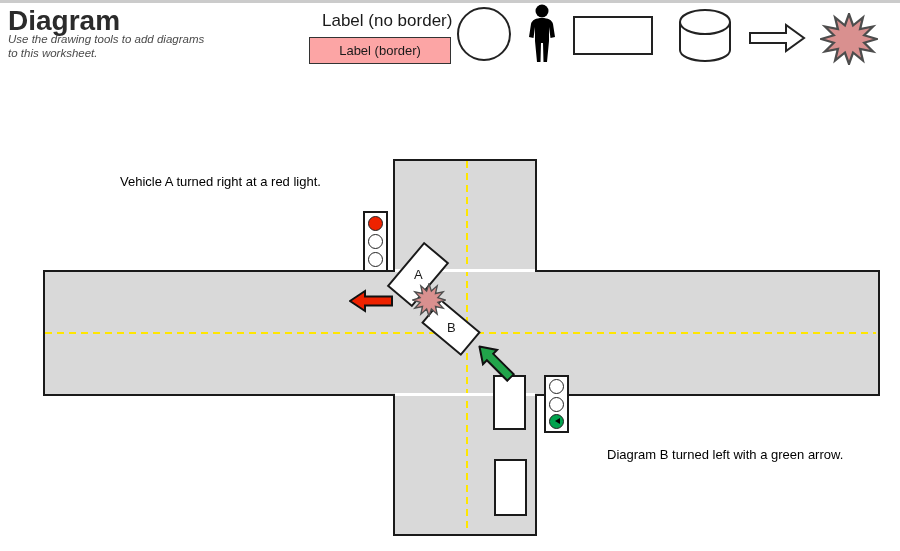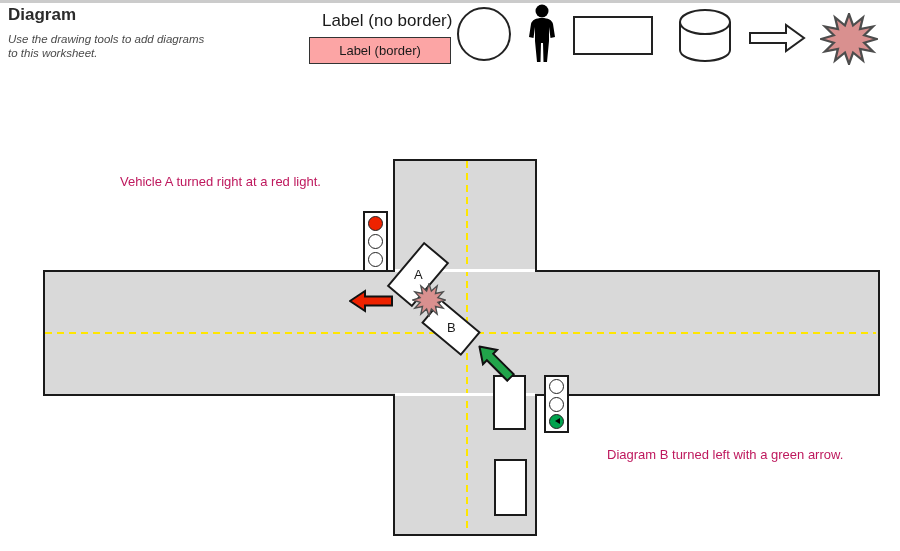--- a/index.html
+++ b/index.html
@@ -2,39 +2,39 @@
 <html style="--road-fill: #d9d9d9; --road-border: #1a1a1a; --center-line: #ffe600; --stop-line: #ffffff; --arrow-red: #ee2200; --arrow-green: #21a44a; --signal-red: #ee2200; --signal-green: #00a24d; --collision-fill: #d9908f; --collision-stroke: #4d4d4d;"><head>
 <meta charset="utf-8">
 <style>
   html,body{margin:0;padding:0;background:#fff;}
   #app{position:relative;width:900px;height:551px;overflow:hidden;background:#fff;
        font-family:"Liberation Sans",sans-serif;color:#1a1a1a;}
   .abs{position:absolute;}
   #topstrip{left:0;top:0;width:900px;height:3px;background:#cbcbcb;}
 
   
-  .title{left:8px;top:5px;font-size:17px;font-weight:bold;color:#2b2b2b;}
+  .title{left:8px;top:5px;font-size:28px;font-weight:bold;color:#2b2b2b;}
   .subtitle{left:8px;font-size:11.5px;font-style:italic;color:#4a4a4a;}
 
   
   .lbl-noborder{left:322px;top:11px;font-size:17px;}
   .lbl-border{left:309px;top:37px;width:140px;height:25px;border:1.5px solid #333;
               background:#fca5a5;display:flex;align-items:center;justify-content:center;font-size:13px;}
   .tool-circle{left:457px;top:7px;width:54px;height:54px;border:2px solid #222;border-radius:50%;background:#fff;box-sizing:border-box;}
   .tool-rect{left:573px;top:16px;width:80px;height:39px;border:2px solid #222;background:#fff;box-sizing:border-box;}
 
   
   .road{background:var(--road-fill);}
   .rb{background:var(--road-border);}
   .stopline{background:var(--stop-line);}
   .cl-h{background:repeating-linear-gradient(to right,var(--center-line) 0 7px,transparent 7px 12px);}
   .cl-v{background:repeating-linear-gradient(to bottom,var(--center-line) 0 7px,transparent 7px 12px);}
 
   
-  .note{font-size:13px;color:#be185d;white-space:nowrap;}
+  .note{font-size:13px;color:#000000;white-space:nowrap;}
   .car{box-sizing:border-box;background:#fff;border:2px solid #1a1a1a;
        display:flex;align-items:center;justify-content:center;font-size:13px;}
   .qcar{box-sizing:border-box;background:#fff;border:2px solid #1a1a1a;}
   .tlight{box-sizing:border-box;background:#fff;border:2px solid #1a1a1a;
           display:flex;flex-direction:column;align-items:center;justify-content:space-evenly;}
   .bulb{width:15px;height:15px;border-radius:50%;border:1.5px solid #222;background:#fff;
         box-sizing:border-box;display:flex;align-items:center;justify-content:center;}
   .bulb.red{background:var(--signal-red);}
   .bulb.green{background:var(--signal-green);}
   .larrow{width:0;height:0;border:3px solid transparent;border-right:5px solid #000;margin-right:2px;}

